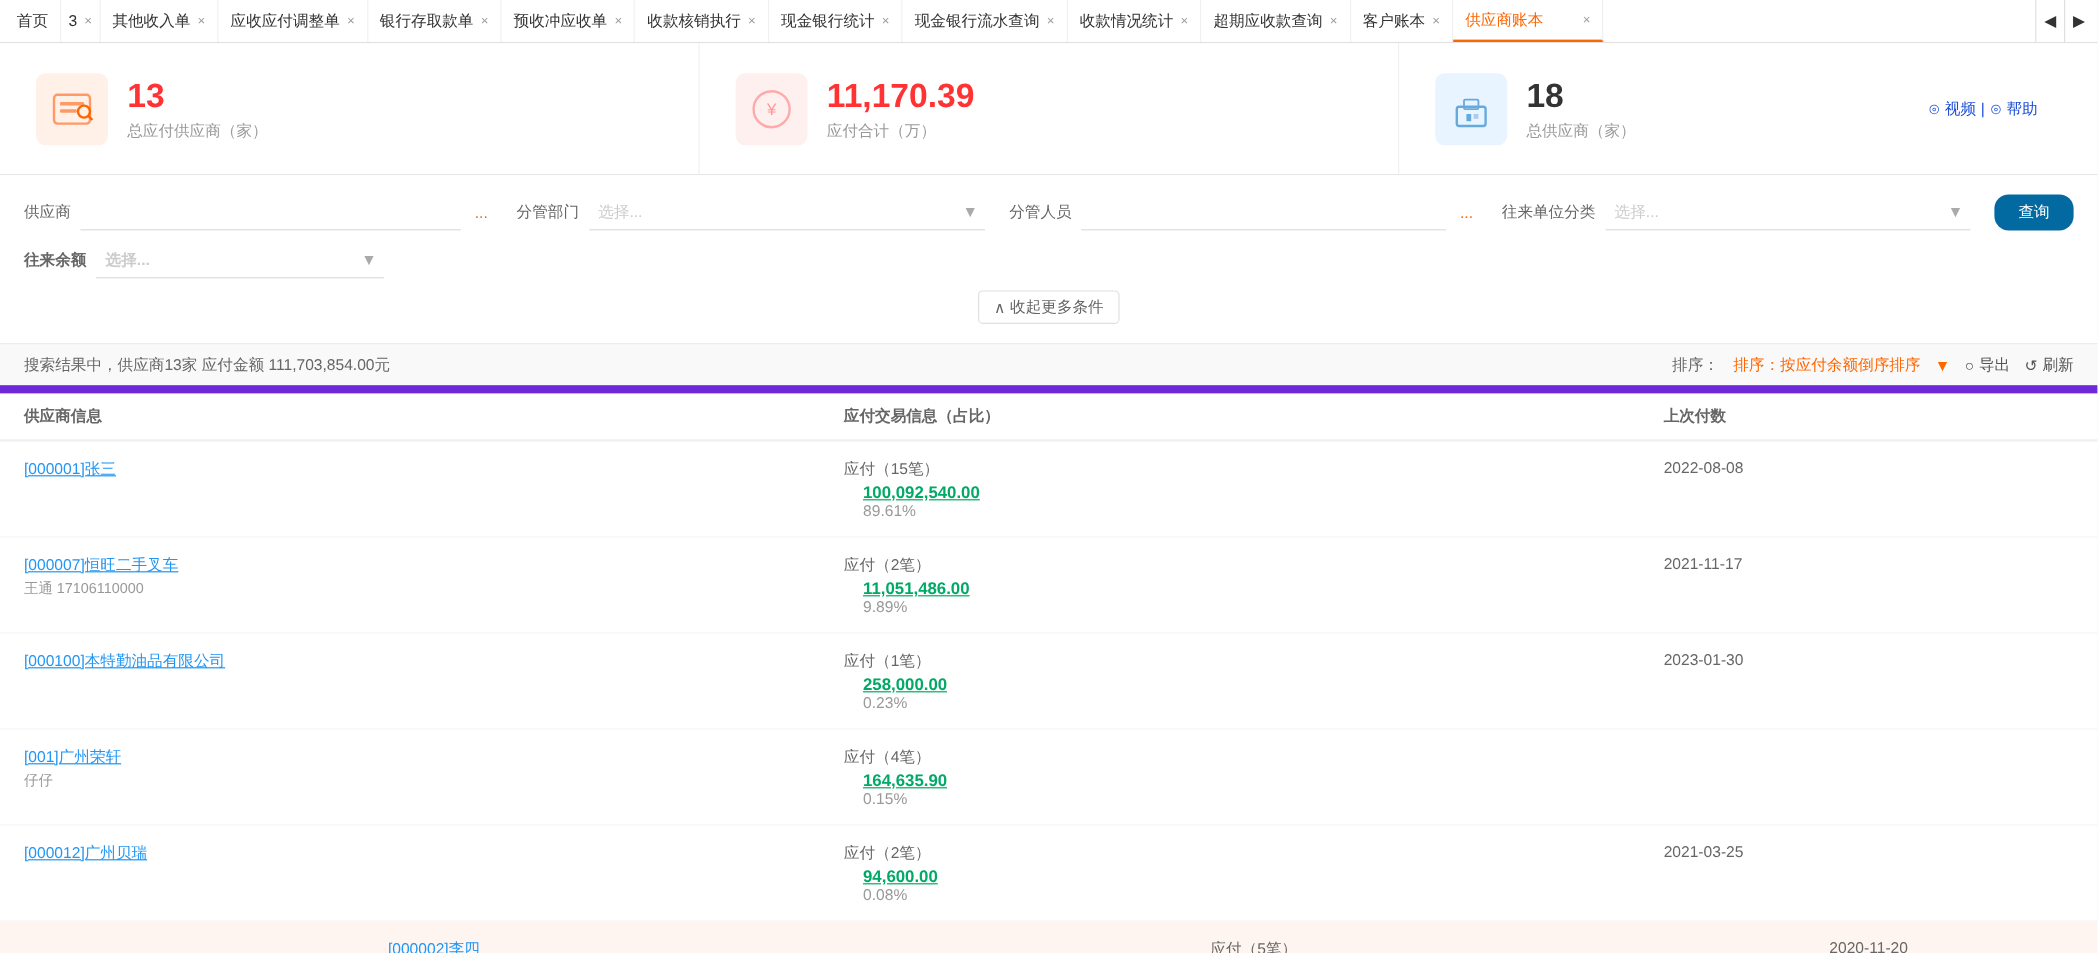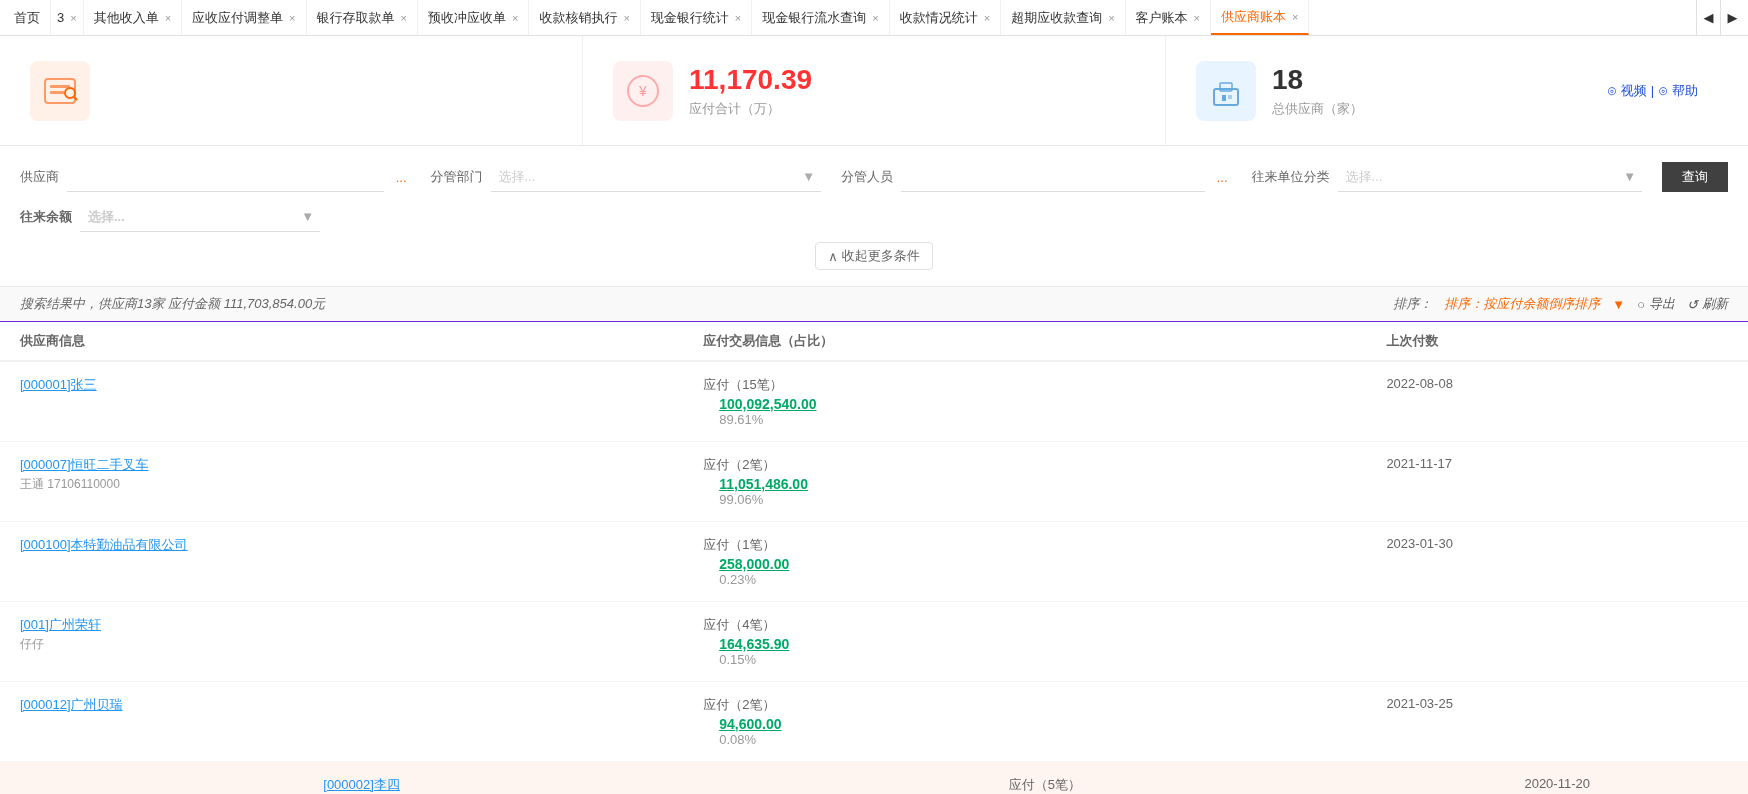--- a/index.html
+++ b/index.html
@@ -8,21 +8,21 @@
     
     .top-nav {
       display: flex; align-items: center; background: #fff; border-bottom: 1px solid #e0e0e0;
       height: 36px; padding: 0 4px; overflow: hidden;
     }
     .nav-item {
       display: flex; align-items: center; padding: 0 10px; height: 100%; cursor: pointer;
       white-space: nowrap; font-size: 13px; color: #333; border-right: 1px solid #f0f0f0;
       flex-shrink: 0;
     }
-    .nav-item.active { color: #ff6600; border-bottom: 2px solid #ff6600; }
+    .nav-item.active { color: #ff6600; border-bottom: 2px solid #ff6600; gap: 27px; }
     .nav-item .close-x { margin-left: 6px; color: #999; font-size: 11px; }
     .nav-arrows { display: flex; margin-left: auto; }
     .nav-arrow { width: 24px; height: 36px; display: flex; align-items: center; justify-content: center; cursor: pointer; background: #fff; border-left: 1px solid #e0e0e0; }
 
     
     .stats-bar {
       display: flex; background: #fff; border-bottom: 1px solid #e8e8e8; height: 110px;
       align-items: center; padding: 0;
     }
     .stat-item {
@@ -55,35 +55,35 @@
       outline: none;
     }
     .filter-select-wrapper {
       flex: 1; position: relative; display: flex; align-items: center;
       border-bottom: 1px solid #ddd; height: 30px;
     }
     .filter-select-text { flex: 1; font-size: 13px; color: #ccc; padding: 0 8px; }
     .filter-select-arrow { color: #aaa; padding-right: 6px; }
     .filter-dots { color: #ff6600; padding: 0 4px; cursor: pointer; }
     .search-btn {
-      background: #404040; color: #fff; border: none; border-radius: 0;
+      background: #0369a1; color: #fff; border: none; border-radius: 12px;
       padding: 6px 20px; font-size: 13px; cursor: pointer; height: 30px;
     }
     .collapse-btn {
       display: flex; align-items: center; justify-content: center;
       background: #fff; border: 1px solid #e0e0e0; border-radius: 4px;
       padding: 4px 12px; font-size: 13px; color: #666; cursor: pointer;
       margin: 4px auto 8px; width: fit-content;
     }
 
     
     .result-bar {
       display: flex; align-items: center; justify-content: space-between;
-      padding: 8px 20px; background: #f9f9f9; border-bottom: 1px solid #6d28d9;
-      font-size: 13px; color: #666; font-style: italic;
+      padding: 8px 20px; background: #f9f9f9; border-bottom: 7px solid #6d28d9;
+      font-size: 13px; color: #666;
     }
     .result-actions { display: flex; align-items: center; gap: 12px; }
     .result-action-btn {
       display: flex; align-items: center; gap: 4px; cursor: pointer; color: #555;
       font-size: 13px;
     }
     .sort-label { color: #666; }
     .sort-value { color: #ff6600; cursor: pointer; }
 
     
@@ -177,20 +177,24 @@
   <div class="stat-item">
     <div class="stat-icon orange">
       <svg width="40" height="40" viewBox="0 0 40 40">
         <rect x="5" y="8" width="30" height="24" rx="3" fill="none" stroke="#ff9966" stroke-width="2"></rect>
         <rect x="10" y="14" width="20" height="3" rx="1" fill="#ff9966"></rect>
         <rect x="10" y="20" width="14" height="3" rx="1" fill="#ff9966"></rect>
         <circle cx="30" cy="22" r="5" fill="none" stroke="#ff6600" stroke-width="2"></circle>
         <line x1="34" y1="26" x2="37" y2="29" stroke="#ff6600" stroke-width="2"></line>
       </svg>
     </div>
+    <div class="stat-text">
+      <div class="stat-number">13</div>
+      <div class="stat-label">总应付供应商（家）</div>
+    </div>
   </div>
   <div class="stat-item">
     <div class="stat-icon pink">
       <svg width="40" height="40" viewBox="0 0 40 40">
         <circle cx="20" cy="20" r="15" fill="none" stroke="#ffaaaa" stroke-width="2"></circle>
         <text x="20" y="25" text-anchor="middle" font-size="14" fill="#ff9999">¥</text>
       </svg>
     </div>
     <div class="stat-text">
       <div class="stat-number">11,170.39</div>
@@ -305,21 +309,21 @@
 
   <div class="table-row">
     <div>
       <div class="supplier-link">[000007]恒旺二手叉车</div>
       <div class="supplier-sub">王通  17106110000</div>
     </div>
     <div>
       <div class="tx-label">应付（2笔）</div>
       <div class="tx-row">
         <span class="tx-amount">11,051,486.00</span>
-        <span class="tx-percent">99.06%</span>
+        <span class="tx-percent">9.89%</span>
       </div>
     </div>
     <div>
       <span class="last-pay">2021-11-17</span>
     </div>
   </div>
 
   <div class="table-row">
     <div>
       <div class="supplier-link">[000100]本特勤油品有限公司</div>

